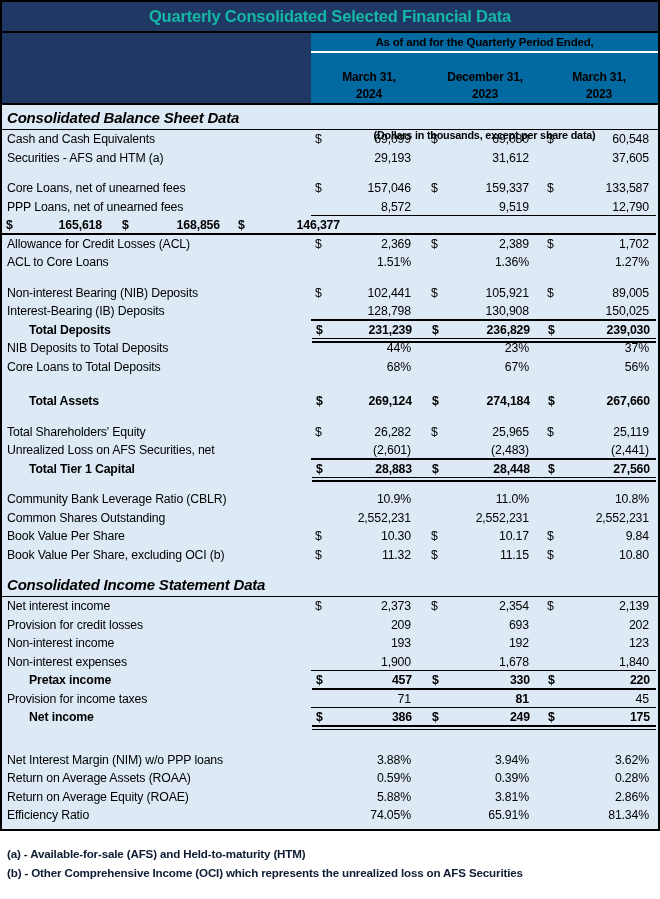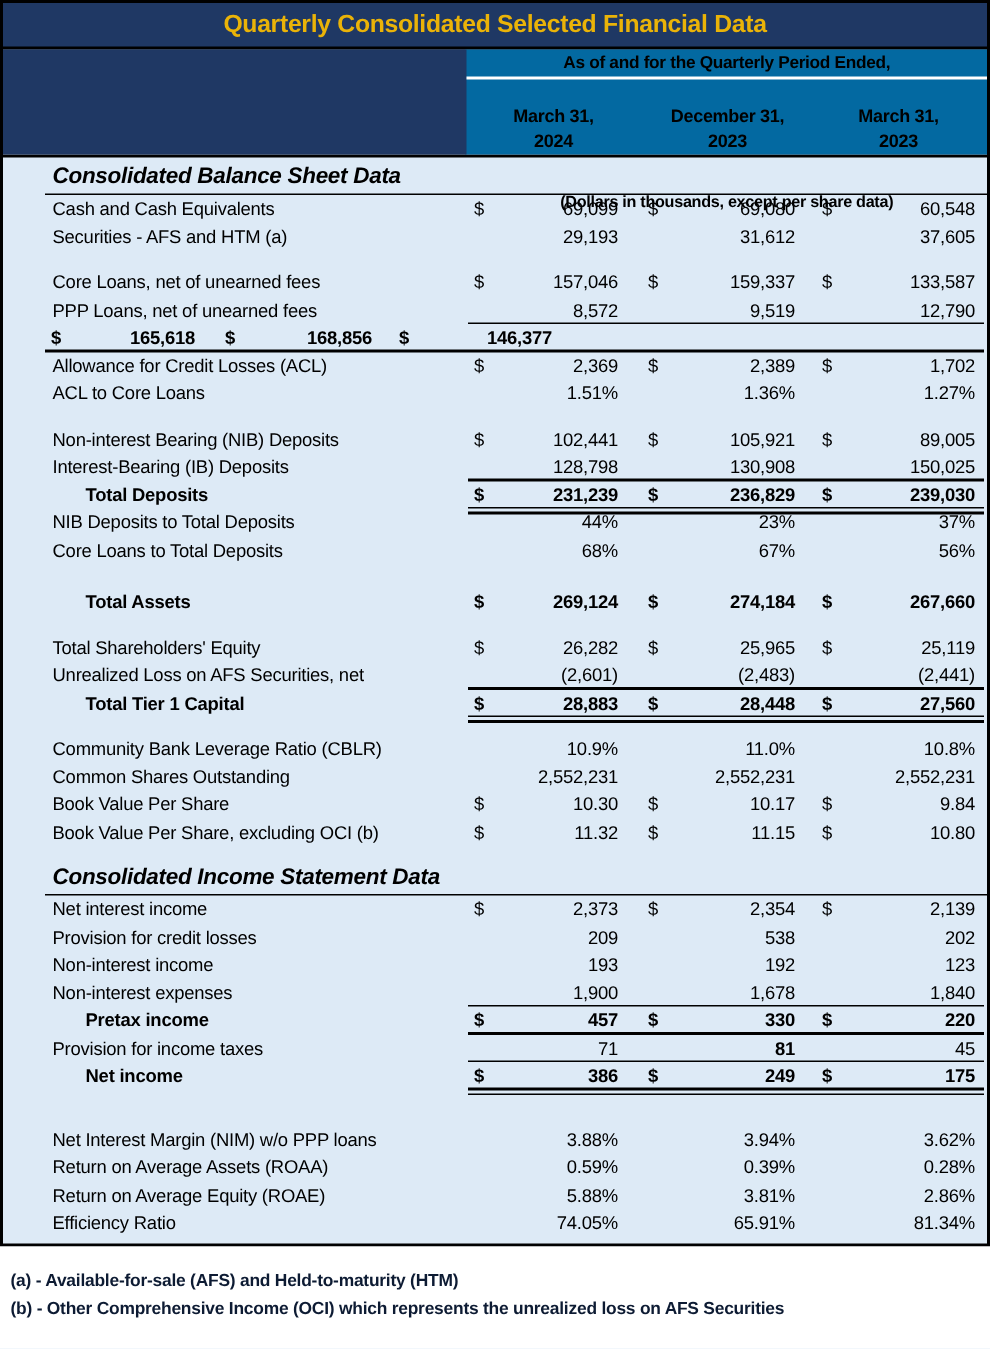--- a/index.html
+++ b/index.html
@@ -7,35 +7,35 @@
     width:660px;height:899px;background:#ffffff;
     font-family:"Liberation Sans",sans-serif;color:#000;
     -webkit-font-smoothing:antialiased;overflow:hidden;
   }
   .page{width:660px;height:899px;background:#ffffff;box-sizing:border-box;}
   .fin-table{
     width:660px;box-sizing:border-box;border:2px solid #000;background:#DDEAF6;
   }
   .titlebar{
     height:29px;background:#1F3864;border-bottom:2px solid #000;
-    color:#eab308;text-align:center;font-weight:bold;font-size:16.5px;line-height:28px;
+    color:#14b8a6;text-align:center;font-weight:bold;font-size:16.5px;line-height:28px;
     letter-spacing:-0.2px;
   }
   .header{display:flex;height:70px;border-bottom:2px solid #000;}
   .header-left{width:308px;background:#1F3864;}
   .header-right{flex:1;background:#0369a1;display:flex;flex-direction:column;border-left:1px solid #1F3864;}
   .period-ended{
     height:18px;line-height:19px;text-align:center;font-weight:bold;font-size:11.5px;
     border-bottom:2px solid #ffffff;letter-spacing:-0.2px;
   }
   .date-cols{display:flex;flex:1;}
   .date-col{width:116px;text-align:center;font-weight:bold;font-size:12px;line-height:16.5px;padding-top:16px;letter-spacing:-0.2px;}
   .date-col.c3{width:112px;}
   .units-note{height:16px;line-height:14px;text-align:center;font-weight:bold;font-size:10.8px;letter-spacing:-0.2px;margin-top:26px;}
-  .tbody{padding-top:2px;padding-bottom:4px;padding-left:28px;}
+  .tbody{padding-top:2px;padding-bottom:4px;}
   .section-head{
     height:22px;line-height:21px;font-weight:bold;font-style:italic;font-size:15px;
     padding-left:5px;border-bottom:1.5px solid #000;letter-spacing:-0.2px;
   }
   .row{display:flex;height:18.5px;line-height:18.5px;font-size:12.3px;letter-spacing:-0.15px;justify-content:center;}
   .row.bold{font-weight:bold;}
   .row .label{width:304px;padding-left:5px;white-space:nowrap;overflow:hidden;}
   .row .label.indent{padding-left:27px;}
   .nums{flex:1;display:flex;position:relative;margin-right:2px;}
   .u1::after,.u2::after{content:"";position:absolute;left:0;right:0;bottom:0;height:1.5px;background:#000;}
@@ -449,21 +449,21 @@
         </div>
         <div class="row">
           <div class="label">Provision for credit losses</div>
           <div class="nums">
             <div class="pcol c1">
               <span class="dollar"></span>
               <span class="val">209</span>
             </div>
             <div class="pcol c2">
               <span class="dollar"></span>
-              <span class="val">538</span>
+              <span class="val">693</span>
             </div>
             <div class="pcol c3">
               <span class="dollar"></span>
               <span class="val">202</span>
             </div>
           </div>
         </div>
         <div class="row">
           <div class="label">Non-interest income</div>
           <div class="nums">

